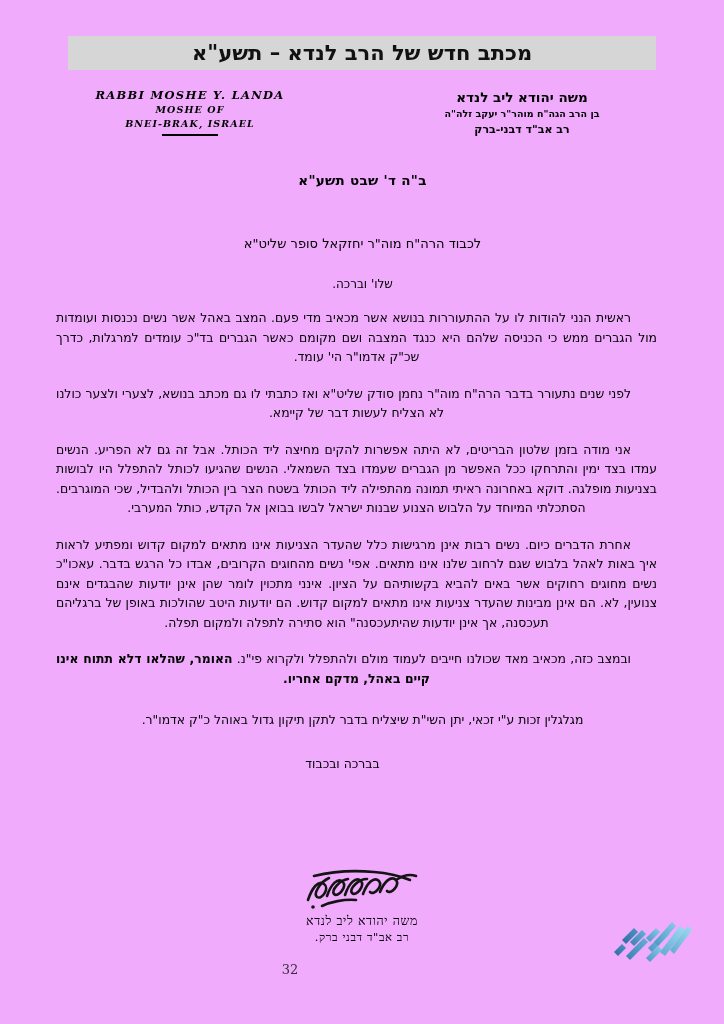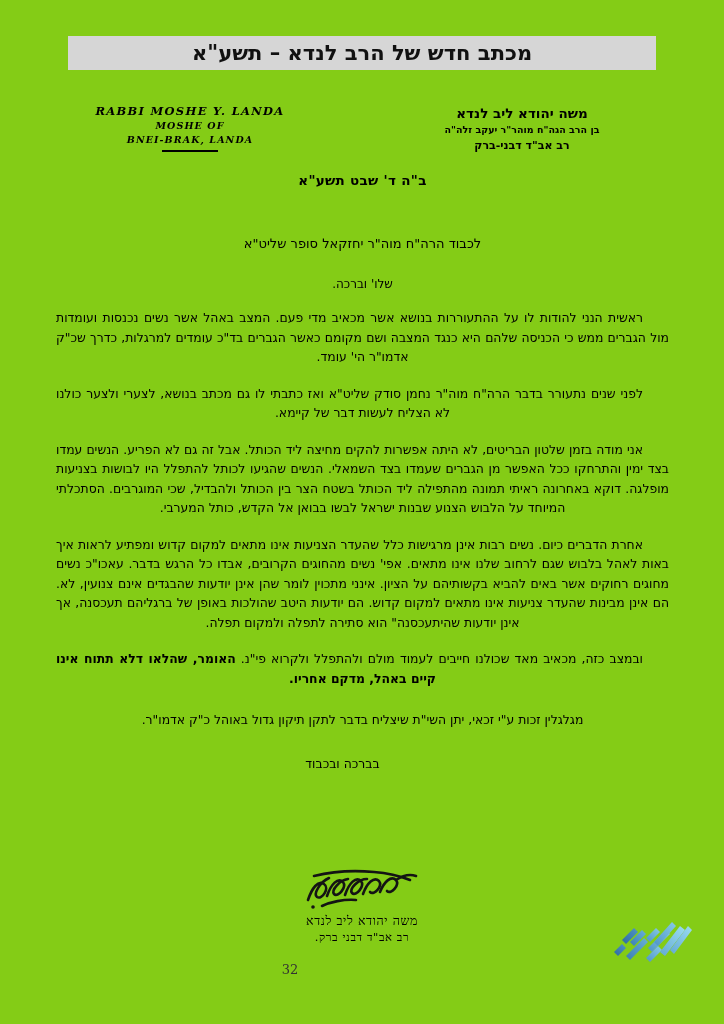--- a/index.html
+++ b/index.html
@@ -10,21 +10,21 @@
   }
   body {
     font-family: "DejaVu Sans", "Liberation Sans", sans-serif;
     color: #000000;
   }
   .page {
     position: relative;
     width: 724px;
     height: 1024px;
     margin: 0 auto;
-    background: #84cc16;
+    background: #f0abfc;
     overflow: hidden;
   }
 
   
   .header-band {
     position: absolute;
     top: 36px;
     left: 68px;
     width: 588px;
     height: 34px;
@@ -39,21 +39,21 @@
     font-size: 21px;
     letter-spacing: 0px;
     color: #111111;
     direction: rtl;
     white-space: nowrap;
   }
 
   
   .letterhead {
     position: absolute;
-    top: 104px;
+    top: 88px;
     left: 55px;
     right: 55px;
     height: 62px;
   }
   .lh-left {
     position: absolute;
     left: 5px;
     top: 0;
     width: 260px;
     text-align: center;
@@ -132,21 +132,21 @@
     margin-top: 48px;
   }
   .salutation-2 {
     font-size: 12px;
     text-align: center;
     margin-top: 26px;
   }
   p.para {
     font-size: 12.4px;
     line-height: 19.5px;
-    margin: 17px 0 0 0;
+    margin: 17px 12px 0 0;
     text-align: justify;
     text-align-last: center;
     text-indent: 26px;
   }
   p.para b { font-weight: bold; }
   .closing-line {
     font-size: 12.4px;
     line-height: 19.5px;
     margin: 22px 0 0 0;
     text-align: center;
@@ -212,21 +212,21 @@
 <div class="page">
 
   <div class="header-band">
     <div class="title">מכתב חדש של הרב לנדא – תשע"א</div>
   </div>
 
   <div class="letterhead">
     <div class="lh-left">
       <div class="l1">RABBI  MOSHE  Y.  LANDA</div>
       <div class="l2">MOSHE  OF</div>
-      <div class="l3">BNEI-BRAK,  LANDA</div>
+      <div class="l3">BNEI-BRAK,  ISRAEL</div>
       <div class="rule"></div>
     </div>
     <div class="lh-right">
       <div class="r1">משה יהודא ליב לנדא</div>
       <div class="r2">בן הרב הגה"ח מוהר"ר יעקב זלה"ה</div>
       <div class="r3">רב אב"ד דבני-ברק</div>
     </div>
   </div>
 
   <div class="doc-body">

